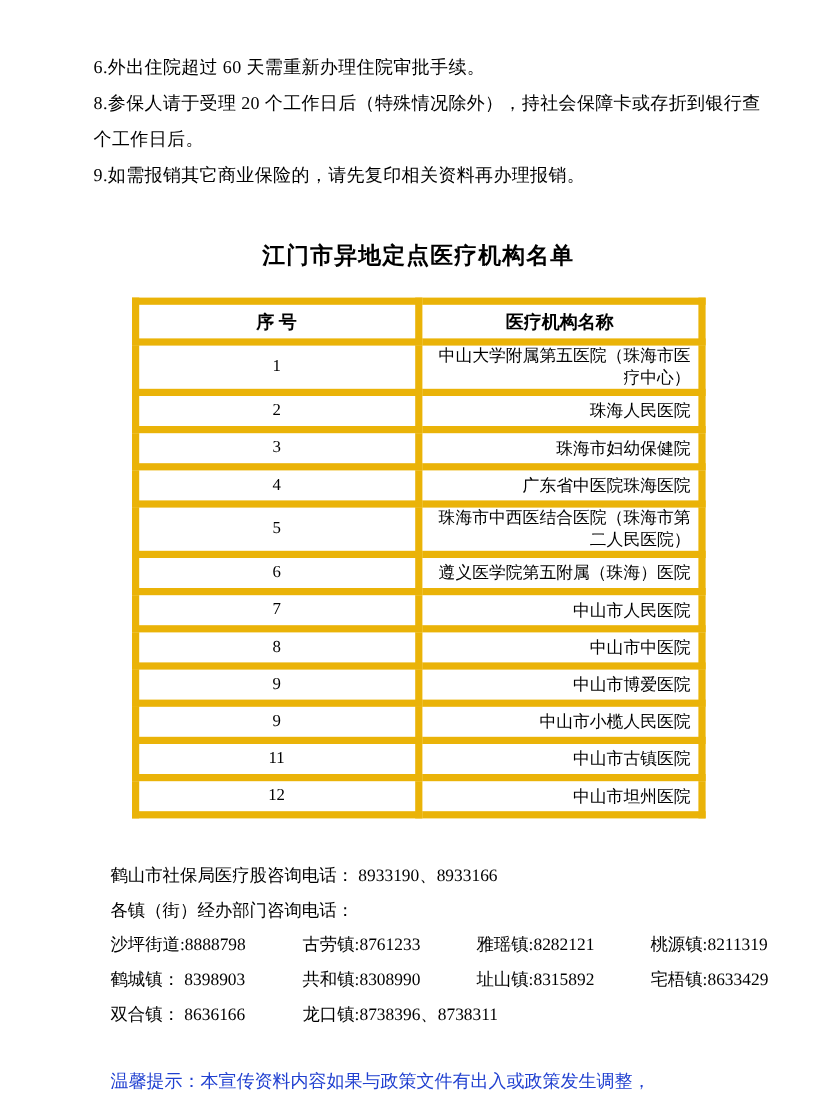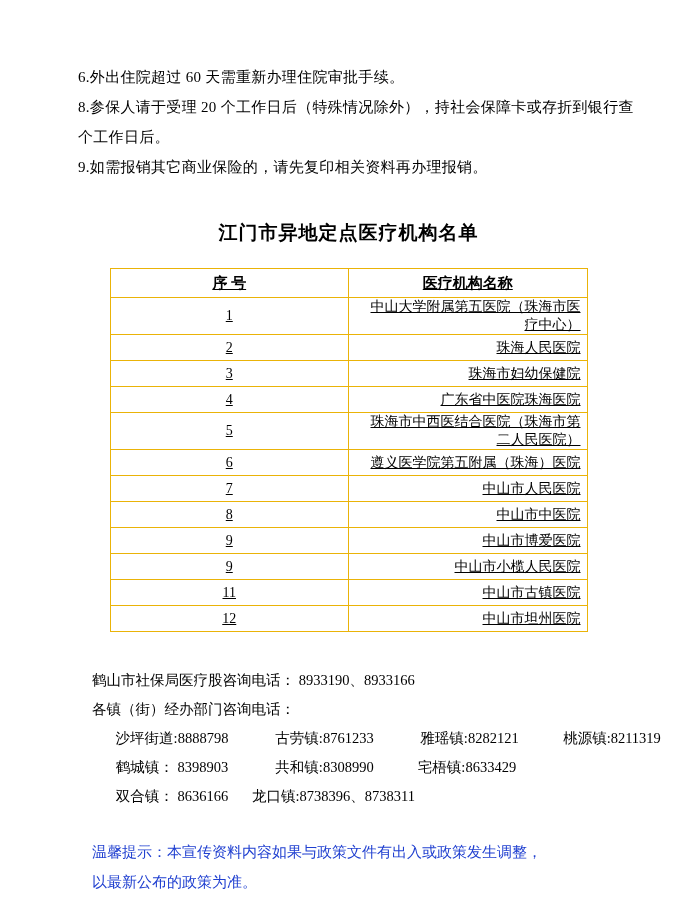--- a/index.html
+++ b/index.html
@@ -13,21 +13,21 @@
     font-family: "Liberation Serif", "DejaVu Serif", serif;
     color: #000000;
     position: relative;
     overflow: hidden;
   }
   .page {
     position: relative;
     width: 697px;
     height: 911px;
     box-sizing: border-box;
-    padding: 52px 48px 0 48px;
+    padding: 32px 48px 0 48px;
     border-radius: 25px;
   }
   .notes {
     margin-top: 10px;
   }
   .note {
     font-size: 15px;
     line-height: 30px;
     text-indent: 2em;
     letter-spacing: 0.3px;
@@ -55,25 +55,24 @@
     letter-spacing: 1px;
   }
   table.org-table {
     border-collapse: collapse;
     margin: 0 auto;
     width: 478px;
     table-layout: fixed;
   }
   table.org-table th,
   table.org-table td {
-    border: 1px solid #eab308;
+    border: 6px solid #eab308;
     height: 25px;
     font-size: 14px;
     padding: 0 6px;
-    text-decoration: underline;
   }
   table.org-table th {
     font-weight: bold;
     text-align: center;
     font-size: 15px;
     height: 28px;
   }
   table.org-table td.num {
     text-align: center;
     width: 56px;
@@ -84,21 +83,20 @@
     margin-top: 40px;
   }
   .contact-block {
     margin-top: 34px;
     padding-left: 44px;
     font-size: 14.5px;
     line-height: 29px;
   }
   .phone-grid {
     display: block;
-    text-align: center;
   }
   .phone-row {
     display: flex;
     width: 520px;
   }
   .phone-row .cell {
     flex: 0 0 auto;
     white-space: nowrap;
   }
   .phone-row .c1 { width: 160px; }
@@ -195,20 +193,21 @@
     <div class="phone-grid">
       <div class="phone-row">
         <span class="cell c1">沙坪街道:8888798</span>
         <span class="cell c2">古劳镇:8761233</span>
         <span class="cell c3">雅瑶镇:8282121</span>
         <span class="cell c4">桃源镇:8211319</span>
       </div>
       <div class="phone-row">
         <span class="cell c1">鹤城镇： 8398903</span>
         <span class="cell c2">共和镇:8308990</span>
+        <span class="cell c3">址山镇:8315892</span>
         <span class="cell c4">宅梧镇:8633429</span>
       </div>
       <div class="phone-row">
         <span class="cell c1">双合镇： 8636166</span>
         <span class="cell c2">龙口镇:8738396、8738311</span>
       </div>
     </div>
   </div>
 
   <div class="tip" style="color: rgb(31, 63, 208);">

